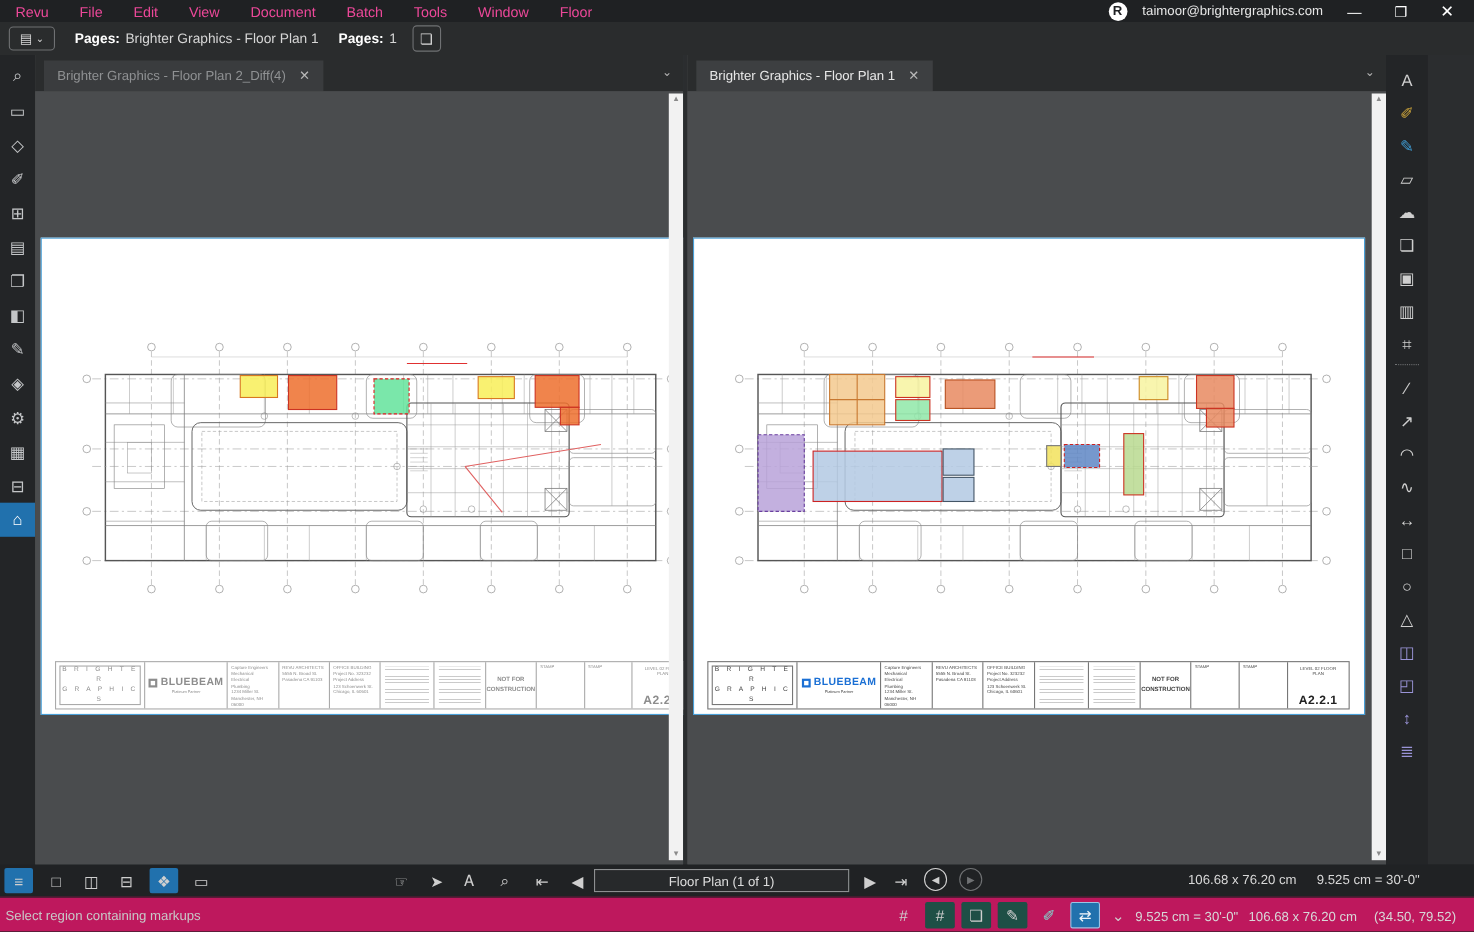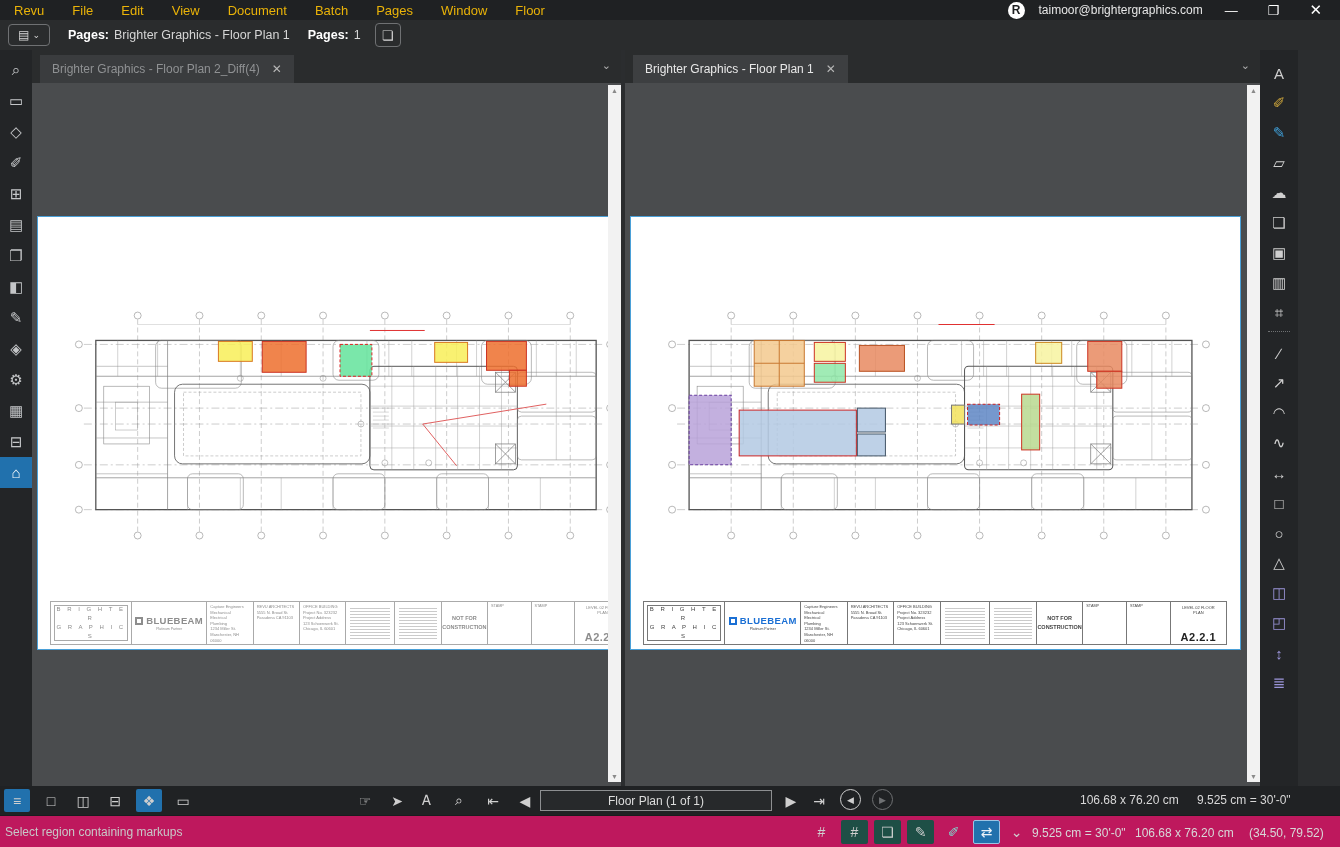--- a/index.html
+++ b/index.html
@@ -3,21 +3,21 @@
 <meta charset="utf-8">
 <style>
   * { margin:0; padding:0; box-sizing:border-box; }
   html,body { width:1340px; height:847px; background:#1c1e20; }
   #app { position:relative; width:1340px; height:847px; overflow:hidden;
          font-family:"Liberation Sans", sans-serif; background:#232527; color:#e6e6e6; }
 
   
   #menubar { position:absolute; top:0; left:0; right:0; height:20px; background:#1f2123;
              display:flex; align-items:center; }
-  #menubar .menu-item { padding:0 14px; font-size:13px; color:#eab308; cursor:default; }
+  #menubar .menu-item { padding:0 14px; font-size:13px; color:#ec4899; cursor:default; }
   #menubar .right { margin-left:auto; display:flex; align-items:center; gap:14px; padding-right:10px; }
   .logo-circle { width:17px; height:17px; border-radius:50%; background:#fff; color:#1f2123;
                  font-weight:bold; font-size:12px; display:flex; align-items:center; justify-content:center; }
   .win-btn { font-size:13px; color:#fff; padding:0 8px; }
 
   
   #filebar { position:absolute; top:20px; left:0; right:0; height:30px; background:#2a2c2d;
              display:flex; align-items:center; font-size:12.5px; }
   .chip { border:1px solid #6f7173; border-radius:4px; height:22px; display:flex; align-items:center;
           justify-content:center; gap:3px; color:#d8d8d8; }
@@ -108,21 +108,21 @@
 
 <div id="app">
 
   <div id="menubar">
     <span class="menu-item">Revu</span>
     <span class="menu-item">File</span>
     <span class="menu-item">Edit</span>
     <span class="menu-item">View</span>
     <span class="menu-item">Document</span>
     <span class="menu-item">Batch</span>
-    <span class="menu-item">Pages</span>
+    <span class="menu-item">Tools</span>
     <span class="menu-item">Window</span>
     <span class="menu-item">Floor</span>
     <span class="right">
       <span class="logo-circle">R</span>
       <span style="font-size:12px">taimoor@brightergraphics.com</span>
       <span class="win-btn">—</span>
       <span class="win-btn">❐</span>
       <span class="win-btn" style="font-size:15px">✕</span>
     </span>
   </div>

